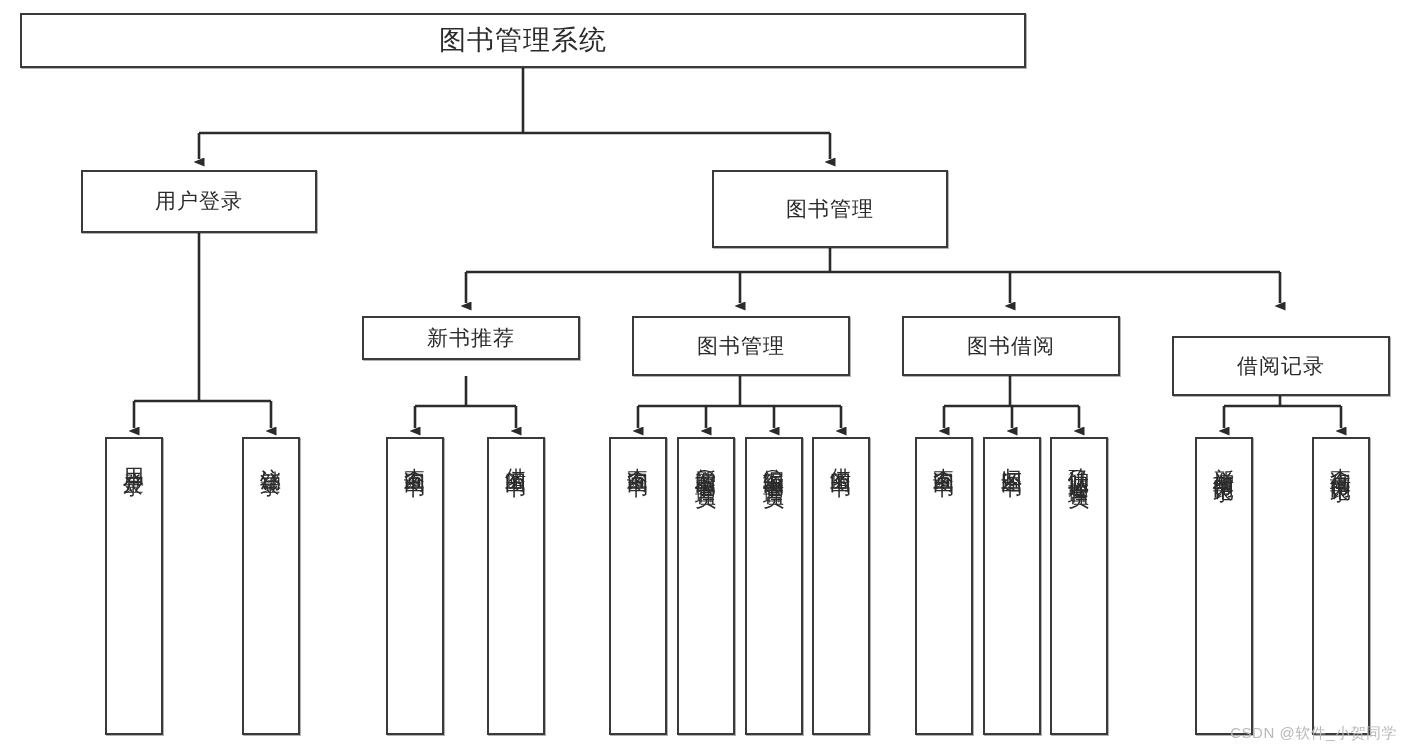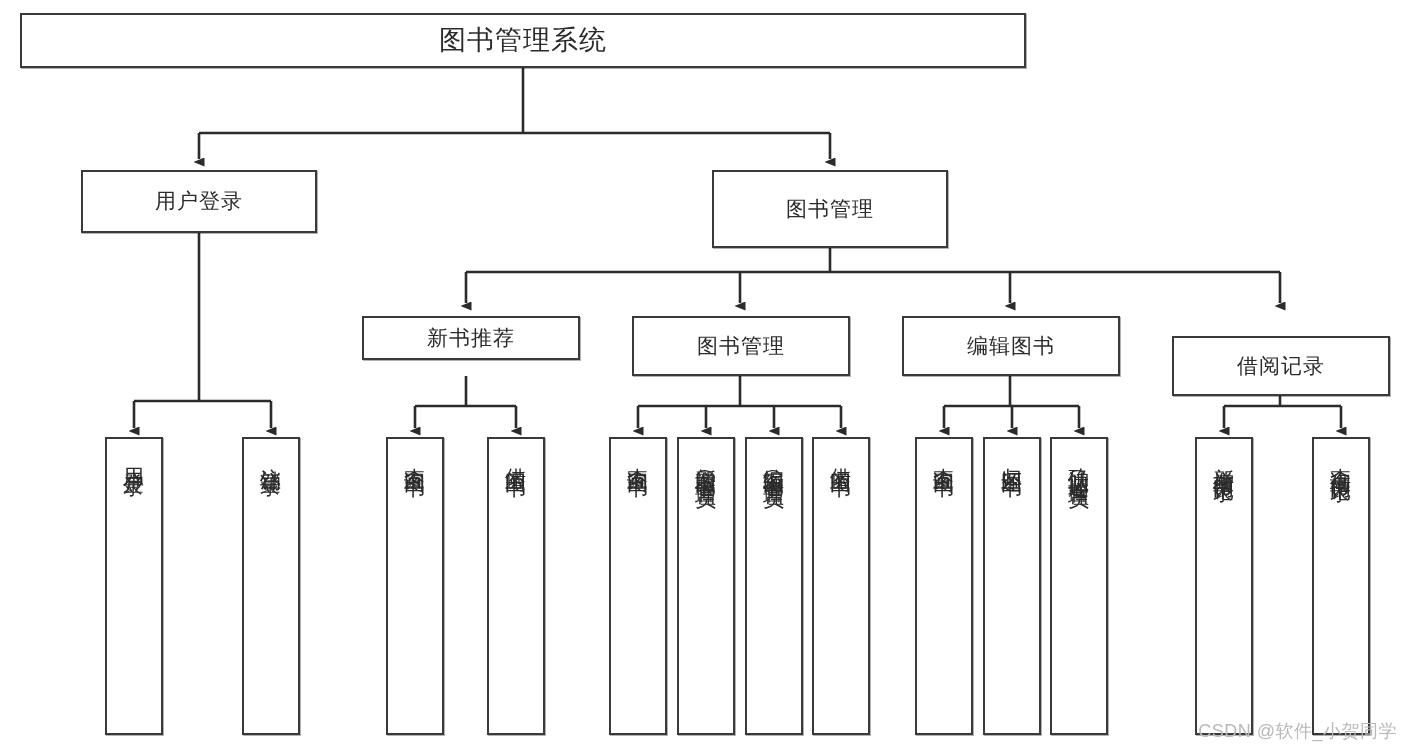--- a/index.html
+++ b/index.html
@@ -62,21 +62,21 @@
     text-orientation: upright;
     font-size: 21px;
     letter-spacing: 3px;
     line-height: 1;
     white-space: nowrap;
   }
   .watermark {
     position: absolute;
     right: 8px;
     bottom: 4px;
-    font-size: 18px;
+    font-size: 15px;
     color: #b9b9b9;
     white-space: nowrap;
     letter-spacing: 0.5px;
   }
 </style>
 </head>
 <body>
 
 <div id="canvas">
 
@@ -141,21 +141,21 @@
     <span class="label">图书管理</span>
   </div>
 
   <div class="node h" style="left:362px; top:316px; width:218px; height:44px;">
     <span class="label">新书推荐</span>
   </div>
   <div class="node h" style="left:632px; top:316px; width:218px; height:60px;">
     <span class="label">图书管理</span>
   </div>
   <div class="node h" style="left:902px; top:316px; width:218px; height:60px;">
-    <span class="label">编辑图书</span>
+    <span class="label">图书借阅</span>
   </div>
   <div class="node h" style="left:1172px; top:336px; width:218px; height:60px;">
     <span class="label">借阅记录</span>
   </div>
 
   <div class="node v" style="left:105px; top:437px; width:58px; height:298px;">
     <span class="label">用户登录</span>
   </div>
   <div class="node v" style="left:242px; top:437px; width:58px; height:298px;">
     <span class="label">注销登录</span>

